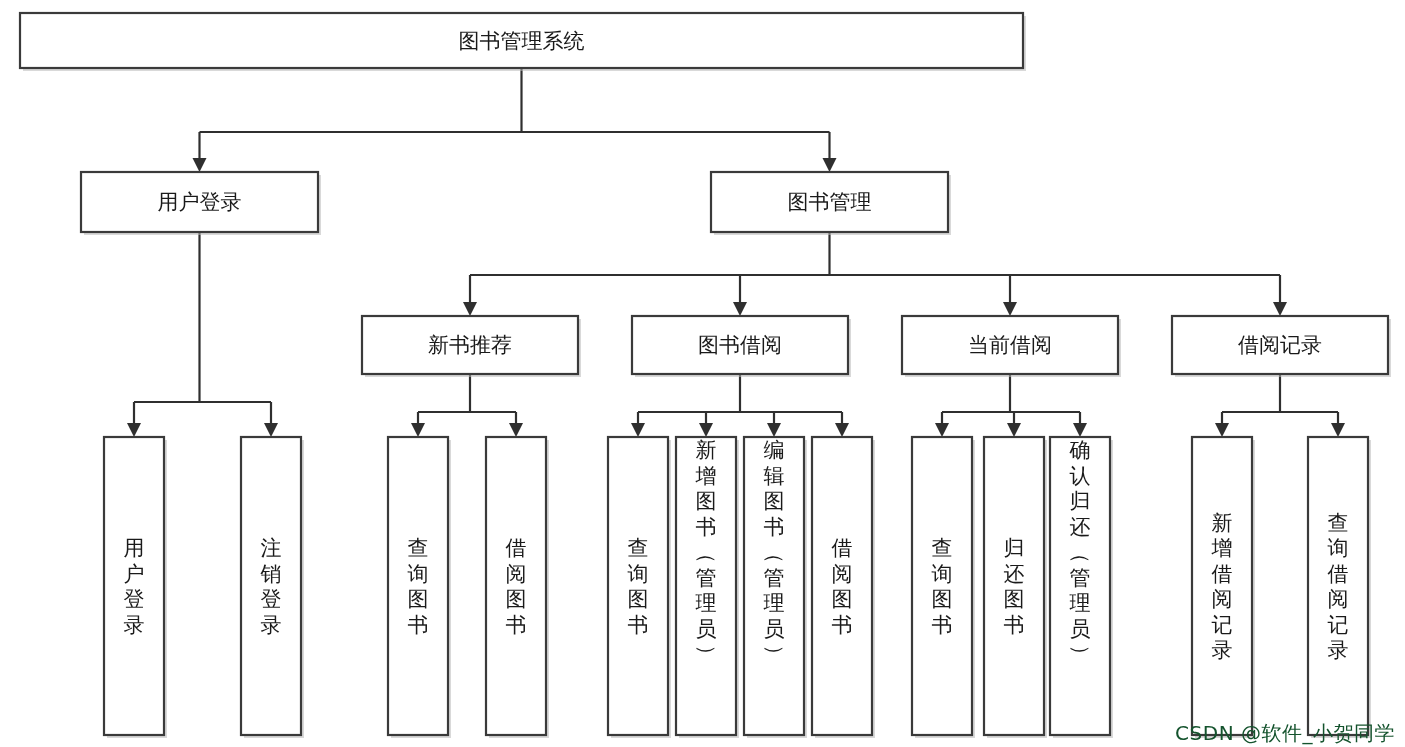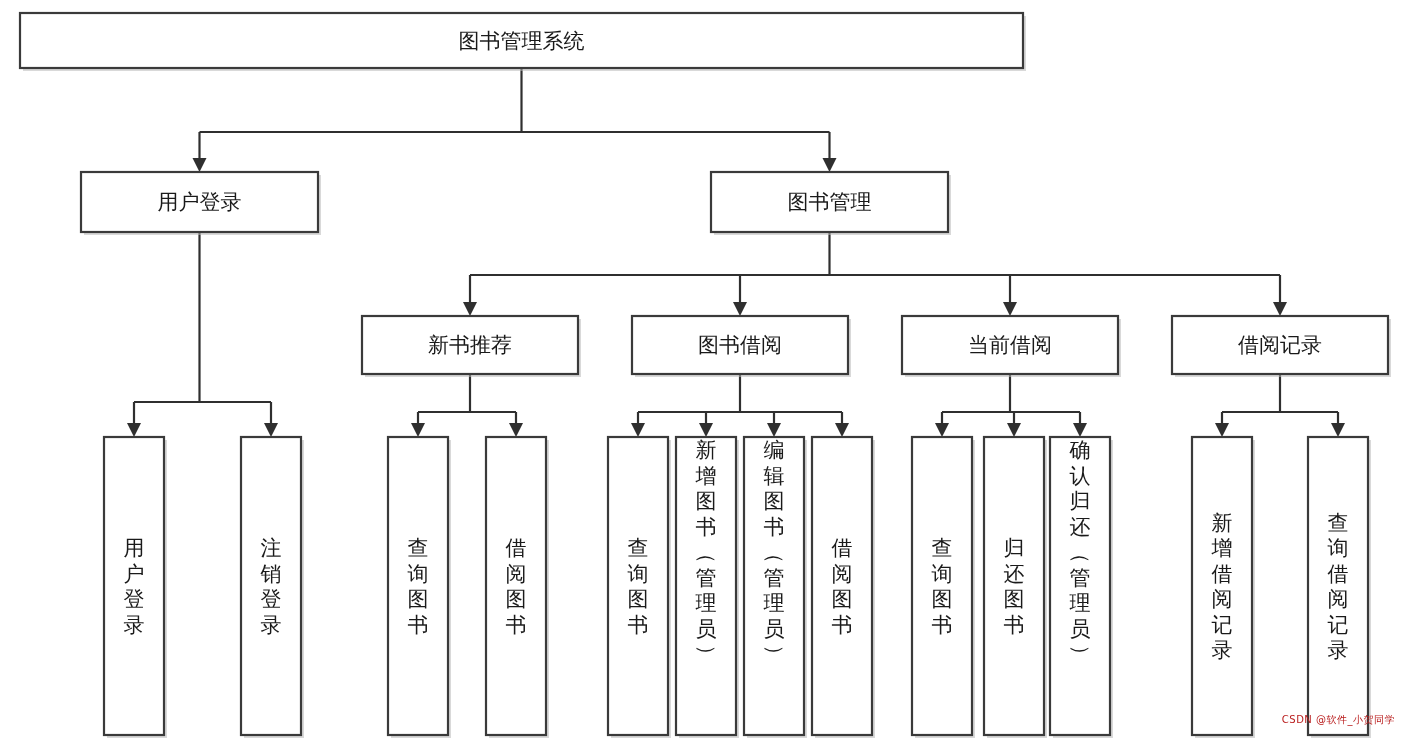--- a/index.html
+++ b/index.html
@@ -32,24 +32,24 @@
     text-anchor:middle;
   }
   .edge{
     stroke:#2f2f2f;
     stroke-width:2.2;
     fill:none;
   }
   .arrow-head{fill:#2f2f2f;}
   .watermark{
     position:absolute;
-    right:10px;bottom:20px;
+    right:10px;bottom:0;
     font-family:"DejaVu Sans","Liberation Sans",sans-serif;
-    font-size:10px;
-    color:#b91c1c;
+    font-size:20px;
+    color:#14532d;
     letter-spacing:.5px;
     white-space:nowrap;
     user-select:none;
   }
 </style>
 </head>
 <body>
 
 <svg id="diagram" viewBox="0 0 1405 747">
   <g id="edges-layer">

